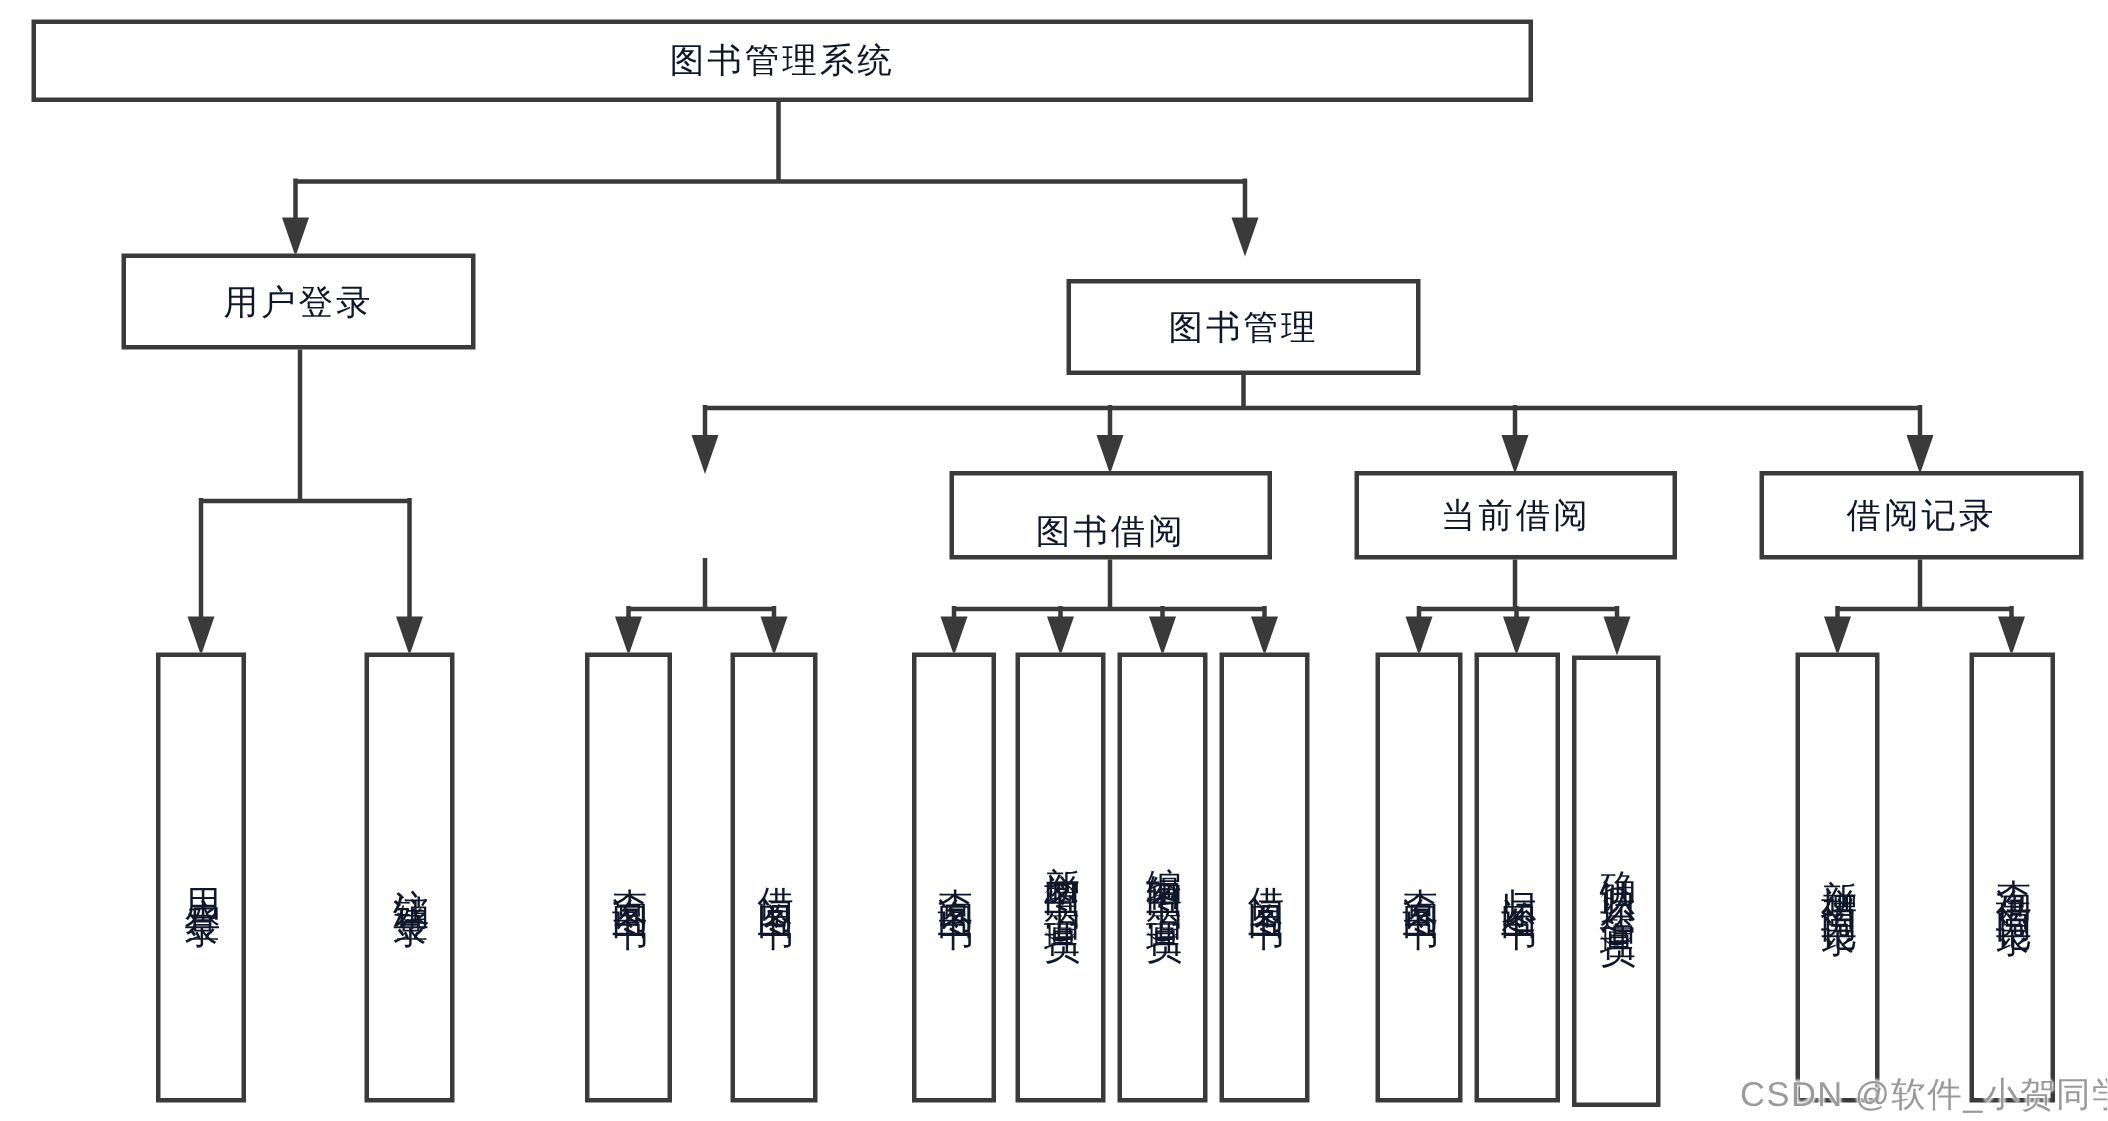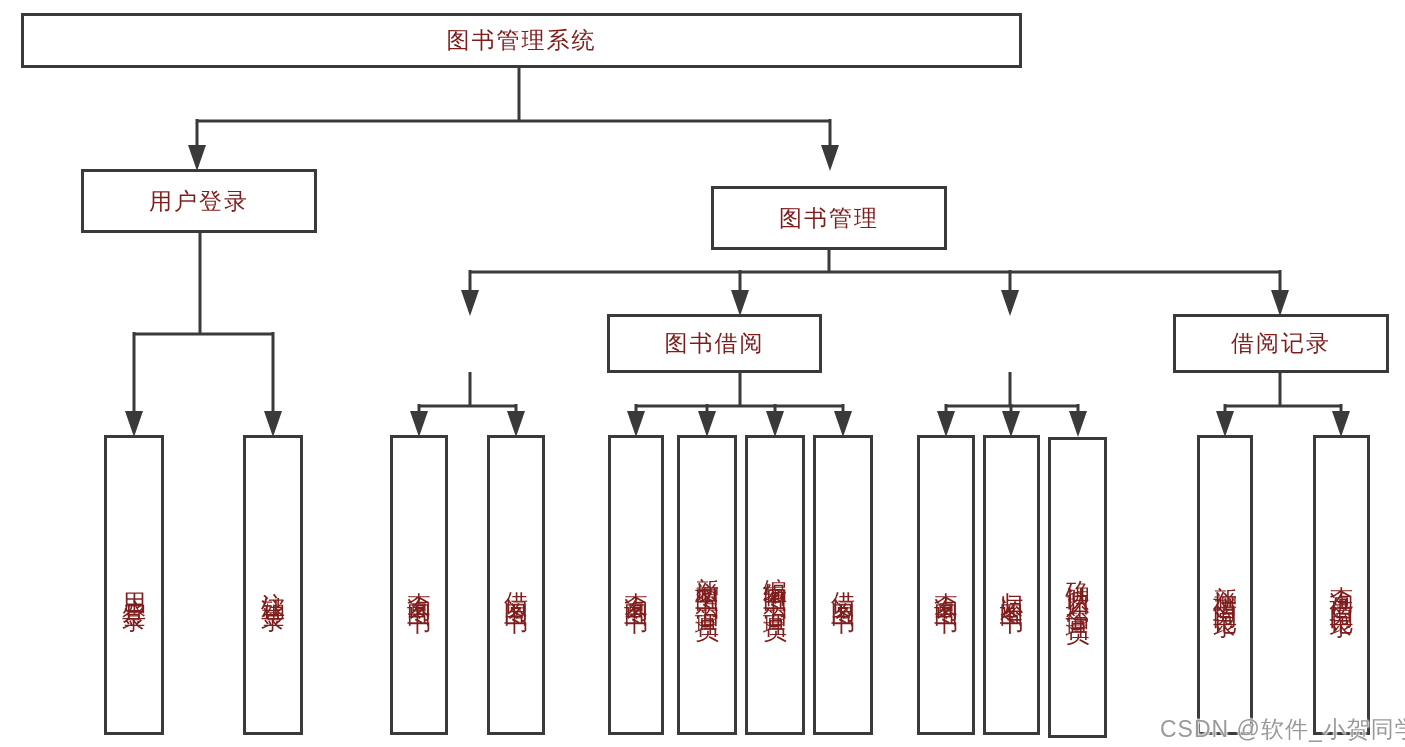--- a/index.html
+++ b/index.html
@@ -16,21 +16,21 @@
     left: 0; top: 0;
     width: 1405px; height: 747px;
   }
   .node {
     position: absolute;
     background: #ffffff;
     border: 3px solid #3a3a3a;
     display: flex;
     align-items: center;
     justify-content: center;
-    color: #7f1d1d;
+    color: #0f172a;
     box-sizing: content-box;
     z-index: 2;
   }
   .hnode { font-size: 23px; letter-spacing: 2px; }
   .vnode { font-size: 24px; }
   .vnode .vtext {
     writing-mode: vertical-lr;
     text-orientation: upright;
     letter-spacing: 6px;
     line-height: 1;
@@ -90,22 +90,25 @@
     <span>图书管理系统</span>
   </div>
 
   <div class="node hnode" style="left:81px; top:169px; width:230px; height:58px;">
     <span>用户登录</span>
   </div>
   <div class="node hnode" style="left:711px; top:169px; width:230px; height:58px;margin-top:17px;">
     <span>图书管理</span>
   </div>
 
-  <div class="node hnode" style="left:607px; top:314px; width:209px; height:53px;">
+  <div class="node hnode" style="left:633px; top:314px; width:209px; height:53px;align-items:flex-end;">
     <span>图书借阅</span>
+  </div>
+  <div class="node hnode" style="left:903px; top:314px; width:209px; height:53px;">
+    <span>当前借阅</span>
   </div>
   <div class="node hnode" style="left:1173px; top:314px; width:210px; height:53px;">
     <span>借阅记录</span>
   </div>
 
   <div class="node vnode" style="left:104px; top:435px; width:54px; height:294px;">
     <span class="vtext">用户登录</span>
   </div>
   <div class="node vnode" style="left:243px; top:435px; width:54px; height:294px;">
     <span class="vtext">注销登录</span>

